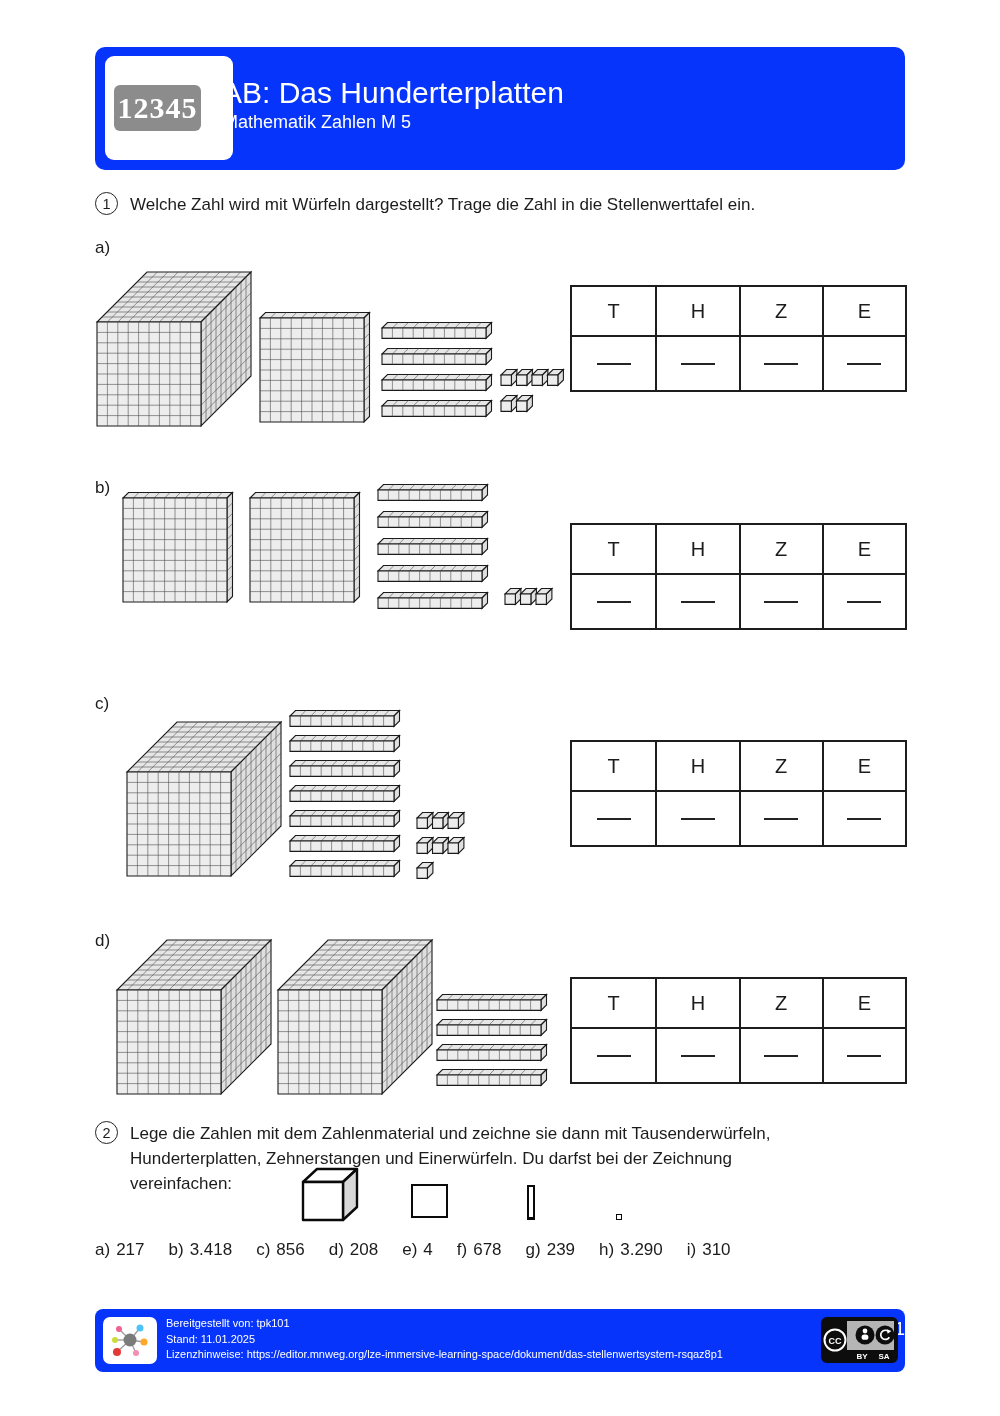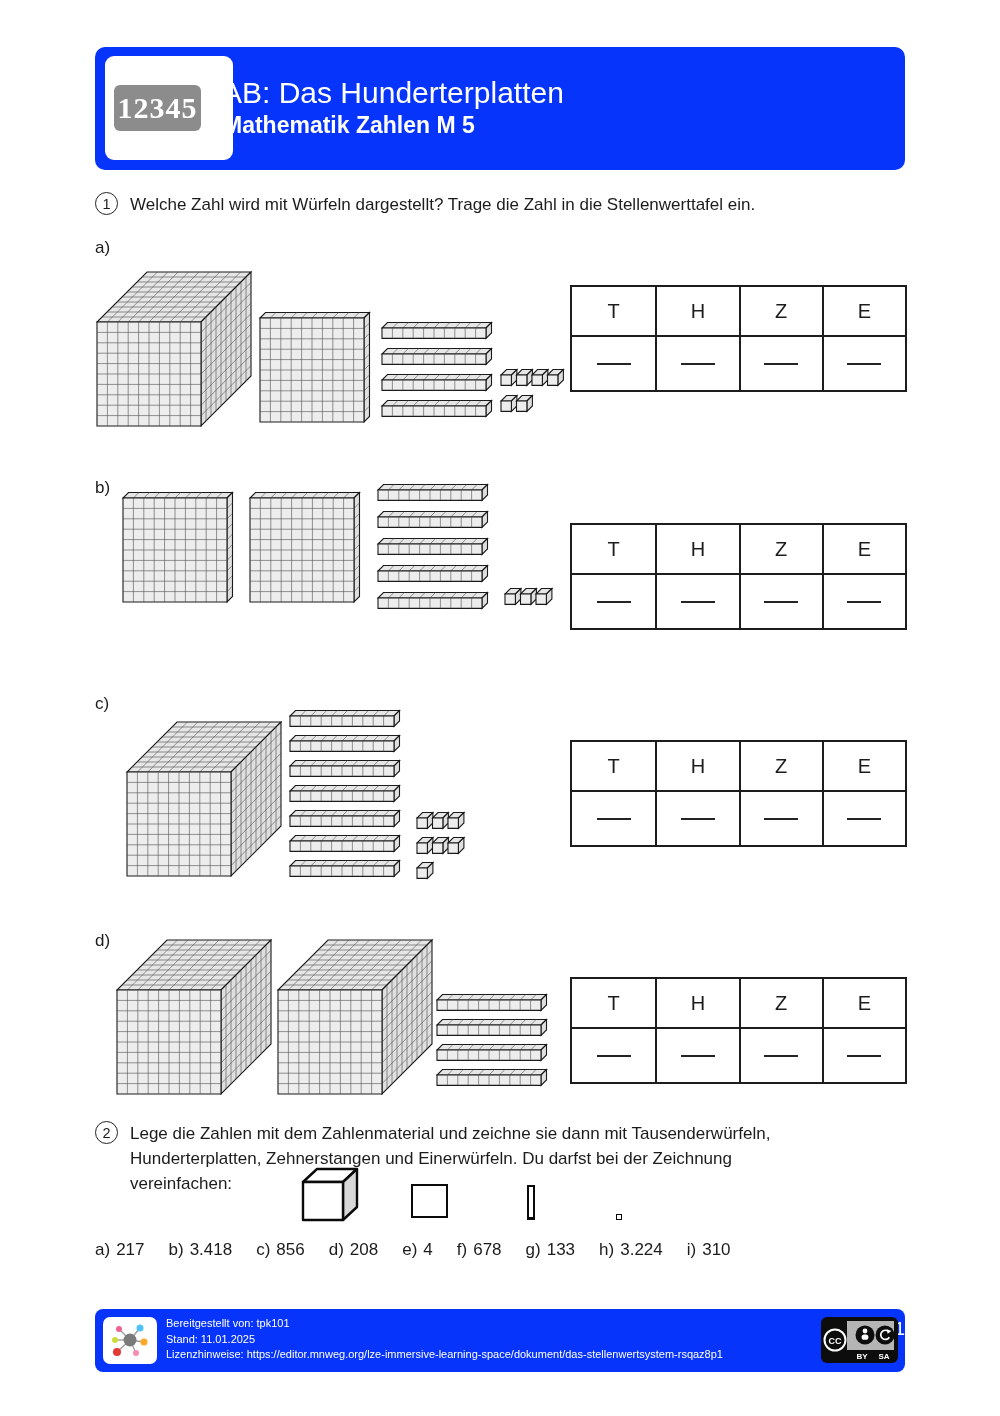--- a/index.html
+++ b/index.html
@@ -9,21 +9,21 @@
 
   
   .hdr{position:absolute;left:95px;top:47px;width:810px;height:123px;background:var(--accent);
        border-radius:10px;}
   .hdr-logo{position:absolute;left:10px;top:9px;width:128px;height:104px;background:#fff;border-radius:9px;}
   .hdr-logo-plate{position:absolute;left:9px;top:29px;width:87px;height:46px;background:var(--plate);
        border-radius:6px;display:flex;align-items:center;justify-content:center;
        color:#fff;font-family:"Liberation Serif","DejaVu Serif",serif;font-weight:bold;
        font-size:30px;letter-spacing:1px;}
   .hdr-title{position:absolute;left:127px;top:29px;color:#fff;font-size:30px;font-weight:500;white-space:nowrap;}
-  .hdr-sub{position:absolute;left:128px;top:65px;color:#fff;font-size:23px;font-weight:700;white-space:nowrap;}
+  .hdr-sub{position:absolute;left:128px;top:65px;color:#fff;font-size:18px;font-weight:400;white-space:nowrap;}
 
   
   .tasknum{position:absolute;width:23px;height:23px;border:1.5px solid #222;border-radius:50%;
        display:flex;align-items:center;justify-content:center;font-size:14.5px;box-sizing:border-box;}
   .tasktext{position:absolute;font-size:17px;line-height:25px;white-space:nowrap;}
 
   
   .section{position:absolute;left:95px;width:812px;}
   .sec-label{position:absolute;left:0;top:0;font-size:17px;}
   .blocks{position:absolute;left:0;}
@@ -1036,25 +1036,25 @@
       <span class="numitem">
         <span>e)</span>
         <span>4</span>
       </span>
       <span class="numitem">
         <span>f)</span>
         <span>678</span>
       </span>
       <span class="numitem">
         <span>g)</span>
-        <span>133</span>
+        <span>239</span>
       </span>
       <span class="numitem">
         <span>h)</span>
-        <span>3.224</span>
+        <span>3.290</span>
       </span>
       <span class="numitem">
         <span>i)</span>
         <span>310</span>
       </span>
     </div>
 
   <div class="ftr">
     <div class="ftr-logo">
       <svg width="46" height="40" viewBox="0 0 46 40">

